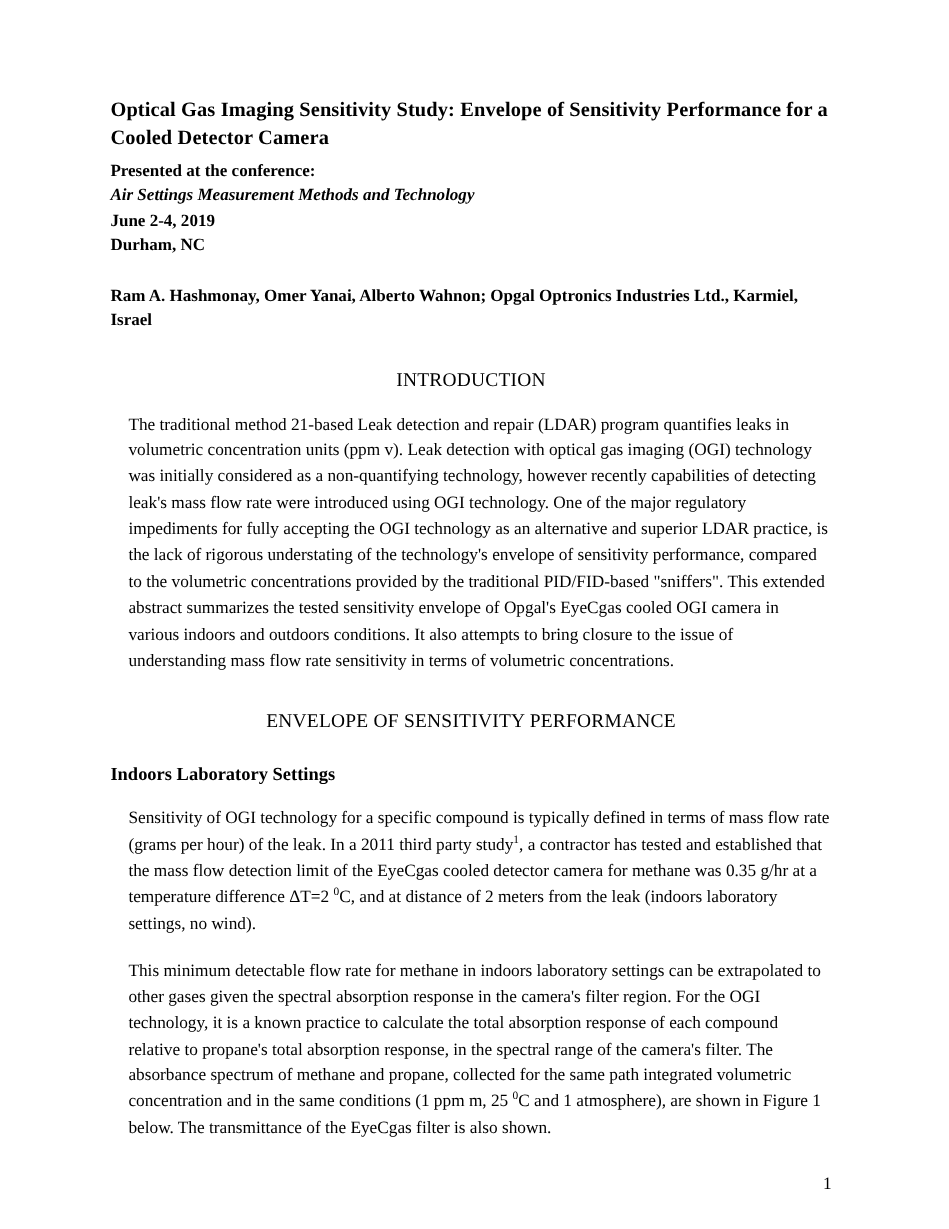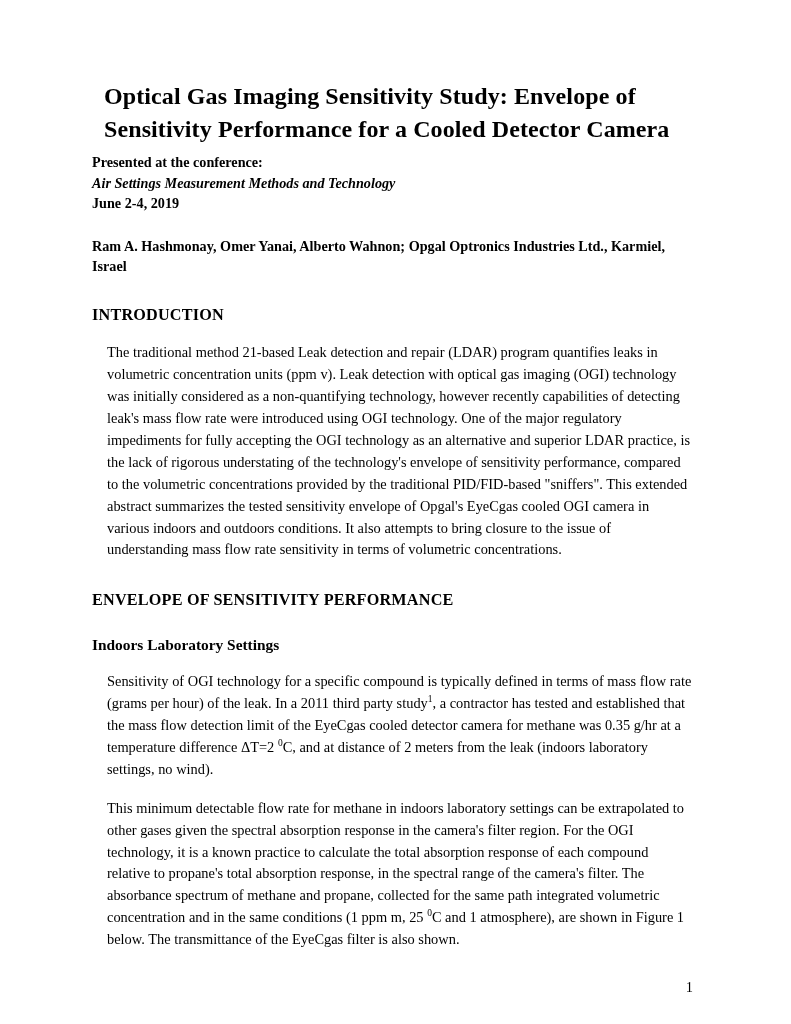--- a/index.html
+++ b/index.html
@@ -14,47 +14,48 @@
   .page {
     position: relative;
     width: 791px;
     height: 1024px;
     background: #ffffff;
     box-sizing: border-box;
     padding: 80px 98px 0 92px;
     overflow: hidden;
   }
   .doc-title {
-    font-size: 24px;
+    font-size: 17px;
     font-weight: bold;
     line-height: 1.38;
-    margin: 0 0 6px 12px;
+    margin: 0 0 6px 0;
     letter-spacing: 0.1px;
   }
   .meta-block {
     font-size: 14.2px;
     font-weight: bold;
     line-height: 1.44;
     margin: 0 0 0 0;
   }
   .meta-line.italic {
     font-style: italic;
   }
   .authors {
     font-size: 14.2px;
     font-weight: bold;
     line-height: 1.44;
     margin: 22px 0 0 0;
     max-width: 600px;
   }
   h2.section {
     font-size: 16.2px;
-    font-weight: bold;
+    font-weight: normal;
     margin: 30px 0 0 0;
     letter-spacing: 0.2px;
+    text-align: center;
   }
   h3.subsection {
     font-size: 15.4px;
     font-weight: bold;
     margin: 26px 0 0 0;
   }
   p.body {
     font-size: 14.4px;
     line-height: 1.52;
     margin: 17px 0 0 15px;
@@ -76,20 +77,21 @@
 <body>
 
 <div class="page">
 
   <h1 class="doc-title">Optical Gas Imaging Sensitivity Study: Envelope of Sensitivity Performance for a Cooled Detector Camera</h1>
 
   <div class="meta-block">
     <div class="meta-line">Presented at the conference:</div>
     <div class="meta-line italic">Air Settings Measurement Methods and Technology</div>
     <div class="meta-line">June 2-4, 2019</div>
+    <div class="meta-line">Durham, NC</div>
   </div>
 
   <div class="authors">Ram A. Hashmonay, Omer Yanai, Alberto Wahnon; Opgal Optronics Industries Ltd., Karmiel, Israel</div>
 
   <h2 class="section">INTRODUCTION</h2>
 
   <p class="body">The traditional method 21-based Leak detection and repair (LDAR) program quantifies leaks in volumetric concentration units (ppm v). Leak detection with optical gas imaging (OGI) technology was initially considered as a non-quantifying technology, however recently capabilities of detecting leak's mass flow rate were introduced using OGI technology. One of the major regulatory impediments for fully accepting the OGI technology as an alternative and superior LDAR practice, is the lack of rigorous understating of the technology's envelope of sensitivity performance, compared to the volumetric concentrations provided by the traditional PID/FID-based "sniffers". This extended abstract summarizes the tested sensitivity envelope of Opgal's EyeCgas cooled OGI camera in various indoors and outdoors conditions. It also attempts to bring closure to the issue of understanding mass flow rate sensitivity in terms of volumetric concentrations.</p>
 
   <h2 class="section">ENVELOPE OF SENSITIVITY PERFORMANCE</h2>
 

